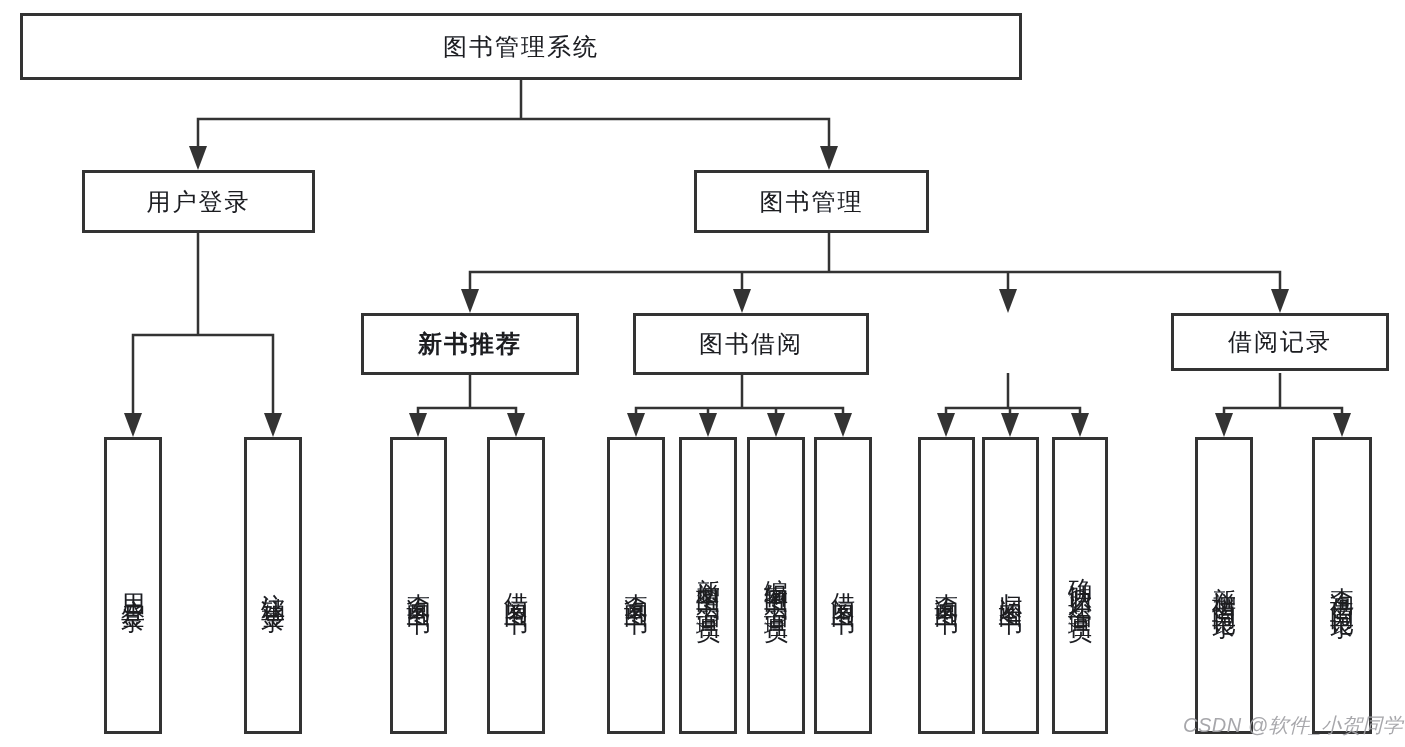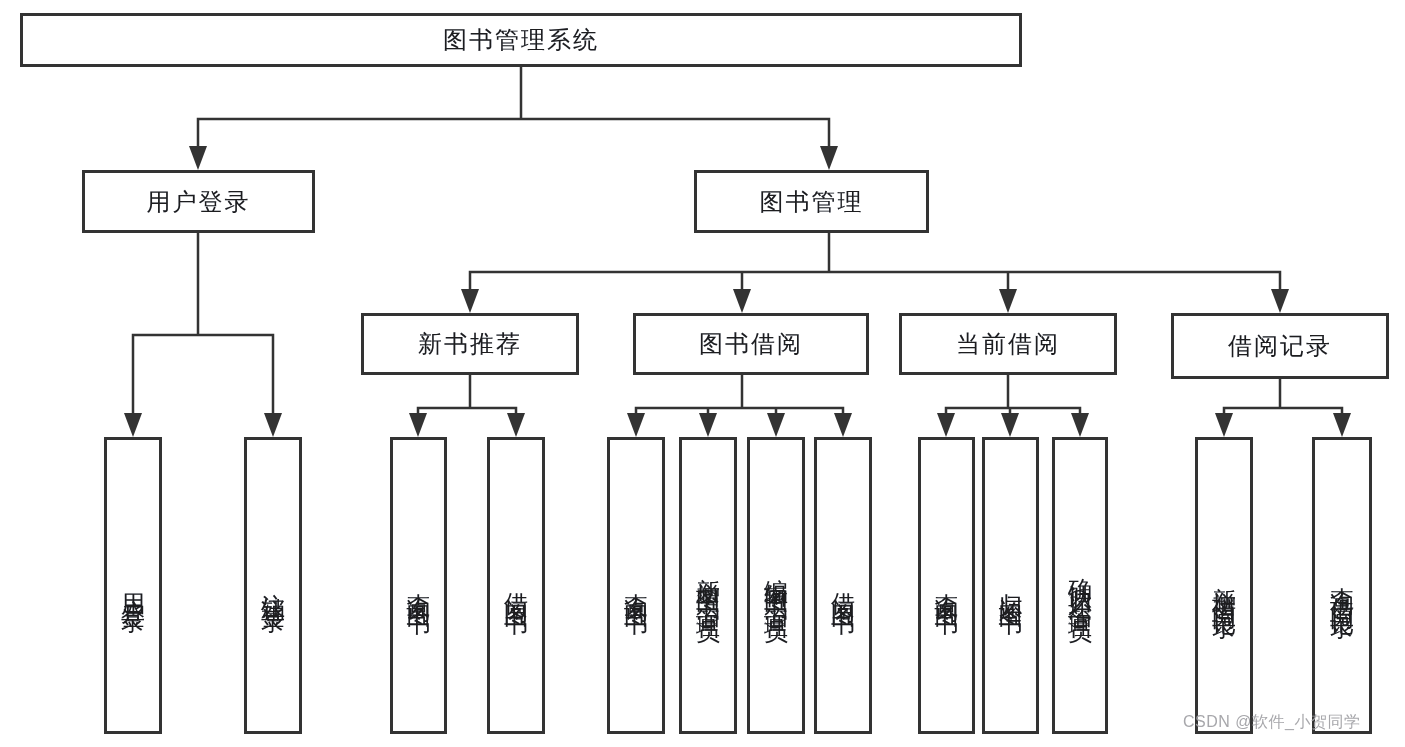--- a/index.html
+++ b/index.html
@@ -44,25 +44,26 @@
     writing-mode: vertical-rl;
     text-orientation: mixed;
     font-size: 24px;
     letter-spacing: 6px;
     line-height: 1;
   }
   .watermark {
     position: absolute;
     left: 1183px;
     top: 712px;
-    font-size: 16px;
+    font-size: 20px;
     letter-spacing: 0.5px;
     color: rgba(162,162,166,0.95);
     white-space: nowrap;
     z-index: 5;
+    font-style: italic;
   }
 </style>
 </head>
 <body>
 
 <div class="canvas">
 
   <svg class="connectors" width="1405" height="747" viewBox="0 0 1405 747">
     <g stroke="#333333" stroke-width="2.5" fill="none">
       <path d="M521 65 V119 M198 148 V119 H829 V148"></path>
@@ -89,29 +90,28 @@
       <polygon points="767,413 785,413 776,437"></polygon>
       <polygon points="834,413 852,413 843,437"></polygon>
       <polygon points="937,413 955,413 946,437"></polygon>
       <polygon points="1001,413 1019,413 1010,437"></polygon>
       <polygon points="1071,413 1089,413 1080,437"></polygon>
       <polygon points="1215,413 1233,413 1224,437"></polygon>
       <polygon points="1333,413 1351,413 1342,437"></polygon>
     </g>
   </svg>
 
-  <div class="box h" style="left:20px; top:13px; width:1002px; height:54px;">图书管理系统</div>
+  <div class="box h" style="left:20px; top:13px; width:1002px; height:67px;">图书管理系统</div>
 
   <div class="box h" style="left:82px; top:170px; width:233px; height:63px;">用户登录</div>
   <div class="box h" style="left:694px; top:170px; width:235px; height:63px;">图书管理</div>
 
-  <div class="box h" style="left:361px; top:313px; width:218px; height:62px;">新书推荐</div>
+  <div class="box h" style="left:361px; top:313px; width:218px; height:62px;font-weight:bold;">新书推荐</div>
   <div class="box h" style="left:633px; top:313px; width:236px; height:62px;">图书借阅</div>
-  <div class="box h" style="left:899px; top:313px; width:218px; height:62px;">当前借阅</div>
-  <div class="box h" style="left:1171px; top:313px; width:218px; height:66px;">借阅记录</div>
+  <div class="box h" style="left:1171px; top:313px; width:218px; height:58px;">借阅记录</div>
 
   <div class="box v" style="left:104px; top:437px; width:58px; height:297px;">用户登录</div>
   <div class="box v" style="left:244px; top:437px; width:58px; height:297px;">注销登录</div>
 
   <div class="box v" style="left:390px; top:437px; width:57px; height:297px;">查询图书</div>
   <div class="box v" style="left:487px; top:437px; width:58px; height:297px;">借阅图书</div>
 
   <div class="box v" style="left:607px; top:437px; width:58px; height:297px;">查询图书</div>
   <div class="box v" style="left:679px; top:437px; width:58px; height:297px;">新增图书（管理员）</div>
   <div class="box v" style="left:747px; top:437px; width:58px; height:297px;">编辑图书（管理员）</div>

